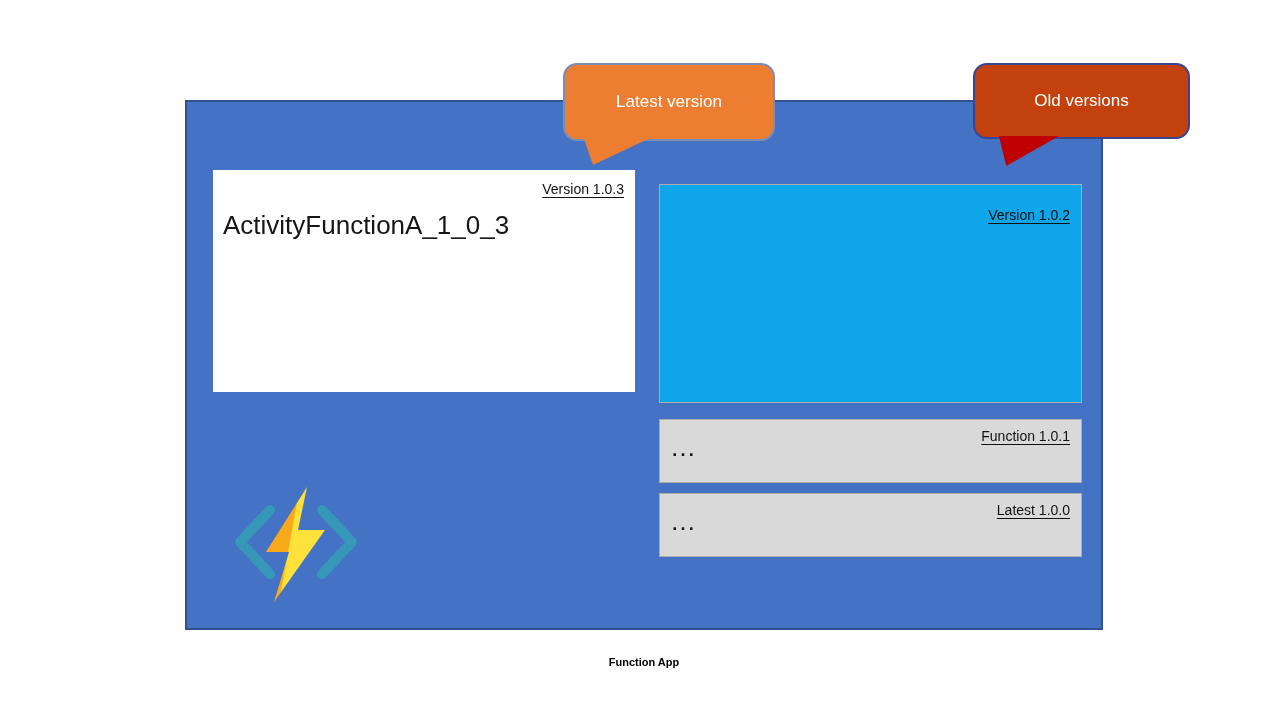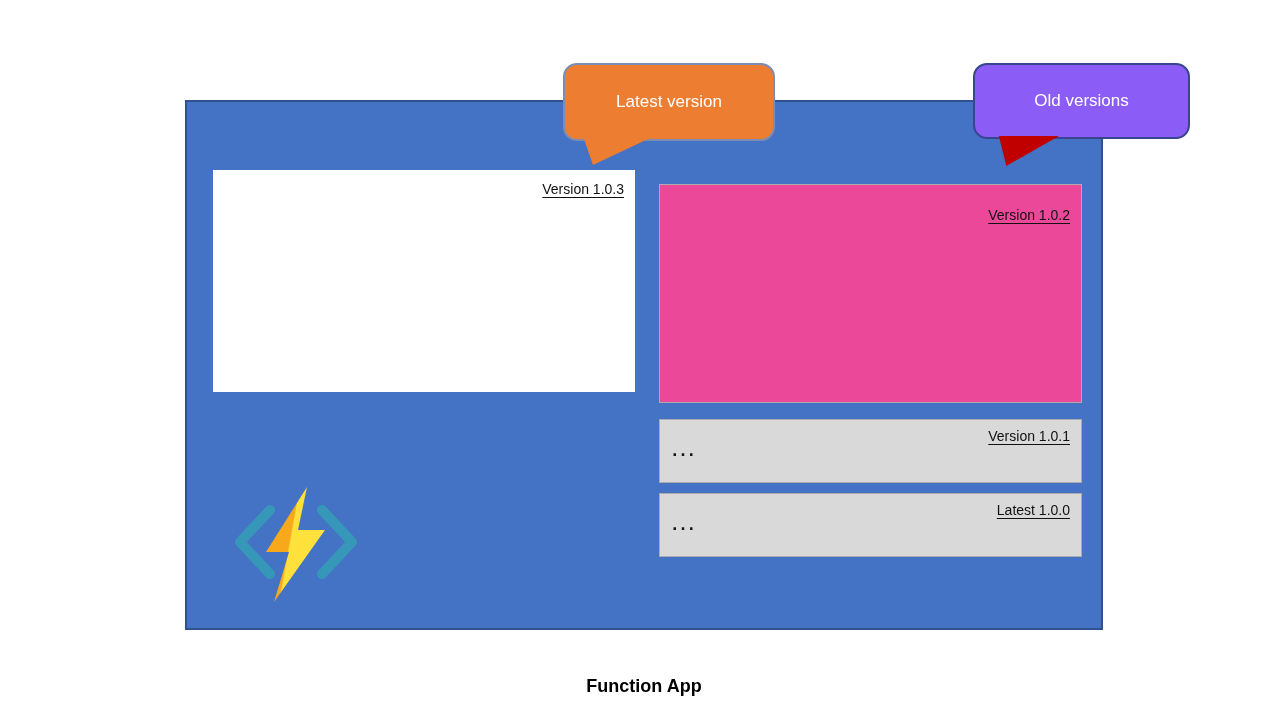--- a/index.html
+++ b/index.html
@@ -65,61 +65,62 @@
   .tail-old {
     left: 997px; top: 136px; width: 62px; height: 30px;
     background: #C00000; clip-path: polygon(3% 0%, 100% 0%, 15% 100%);
   }
 
   
   .functions-icon { position: absolute; left: 232px; top: 484px; width: 128px; height: 122px; }
 
   
   .footer-label {
-    position: absolute; left: 185px; top: 676px; width: 918px;
-    text-align: center; font-size: 18px; font-weight: bold; color: #000000;
+    position: absolute; left: 185px; top: 656px; width: 918px;
+    text-align: center; font-size: 11px; font-weight: bold; color: #000000;
   }
 </style>
 </head>
 <body>
 
 <div id="canvas">
 
   <div class="app-container" style="background-color: rgb(68, 114, 196); border-color: rgb(47, 82, 143);"></div>
 
   <div class="vbox vbox-white" style="background-color: rgb(255, 255, 255);">
     <div class="version-label">Version 1.0.3</div>
     <div class="fn-lines">
+        <div class="fn-line">ActivityFunctionA_1_0_3</div>
       </div>
   </div>
 
-  <div class="vbox vbox-gray vbox-v102" style="background-color: #ec4899; border-color: rgb(172, 172, 172);">
+  <div class="vbox vbox-gray vbox-v102" style="background-color: #0ea5e9; border-color: rgb(172, 172, 172);">
     <div class="version-label">Version 1.0.2</div>
   </div>
 
   <div class="vbox vbox-gray vbox-small vbox-v101" style="background-color: rgb(217, 217, 217); border-color: rgb(172, 172, 172);">
-    <div class="version-label">Version 1.0.1</div>
+    <div class="version-label">Function 1.0.1</div>
     <div class="fn-lines">
         <div class="fn-line">…</div>
       </div>
   </div>
 
   <div class="vbox vbox-gray vbox-small vbox-v100" style="background-color: rgb(217, 217, 217); border-color: rgb(172, 172, 172);">
     <div class="version-label">Latest 1.0.0</div>
     <div class="fn-lines">
         <div class="fn-line">…</div>
       </div>
   </div>
 
   <div class="callout callout-latest" style="background-color: rgb(237, 125, 49); border-color: rgb(123, 141, 180);">
     <span>Latest version</span>
   </div>
   <div class="callout-tail tail-latest" style="background-color: rgb(237, 125, 49);"></div>
 
-  <div class="callout callout-old" style="background-color: #8b5cf6; border-color: rgb(57, 69, 143);">
+  <div class="callout callout-old" style="background-color: #c2410c; border-color: rgb(57, 69, 143);">
     <span>Old versions</span>
   </div>
   <div class="callout-tail tail-old" style="background-color: rgb(192, 0, 0);"></div>
 
   <svg class="functions-icon" viewBox="0 0 128 122">
     <defs>
       <linearGradient id="boltGrad" x1="0" y1="0" x2="1" y2="0.35">
         <stop offset="0" stop-color="#F7A81B"></stop>
         <stop offset="0.5" stop-color="#F7A81B"></stop>
         <stop offset="0.52" stop-color="#FFE13B"></stop>

